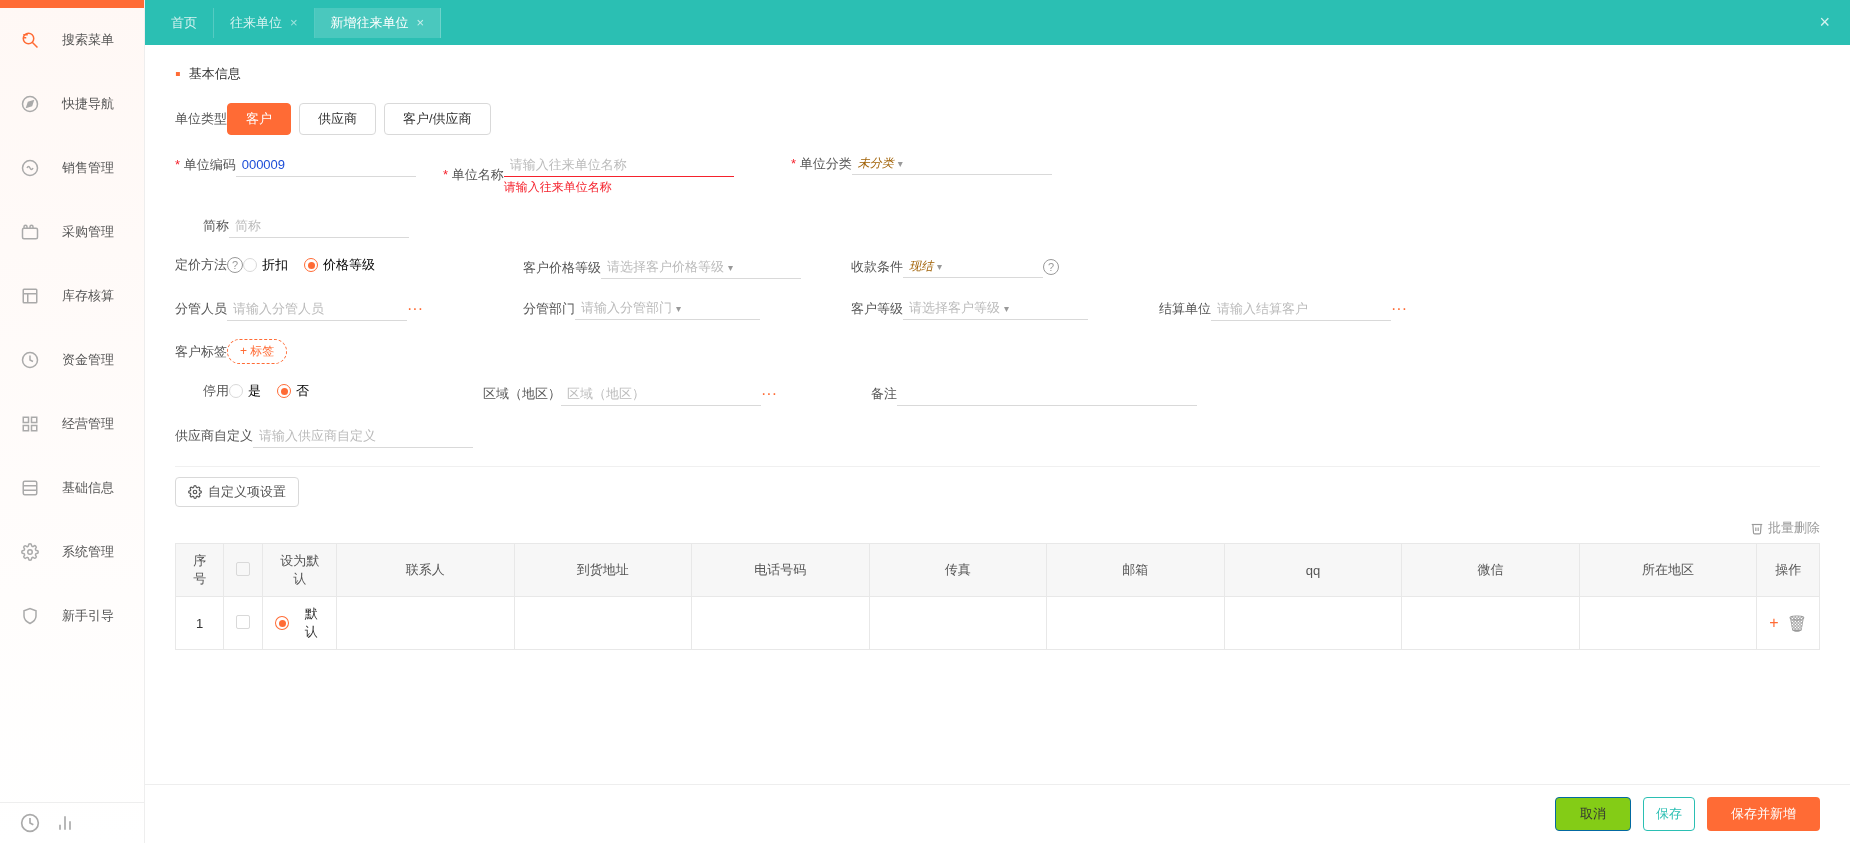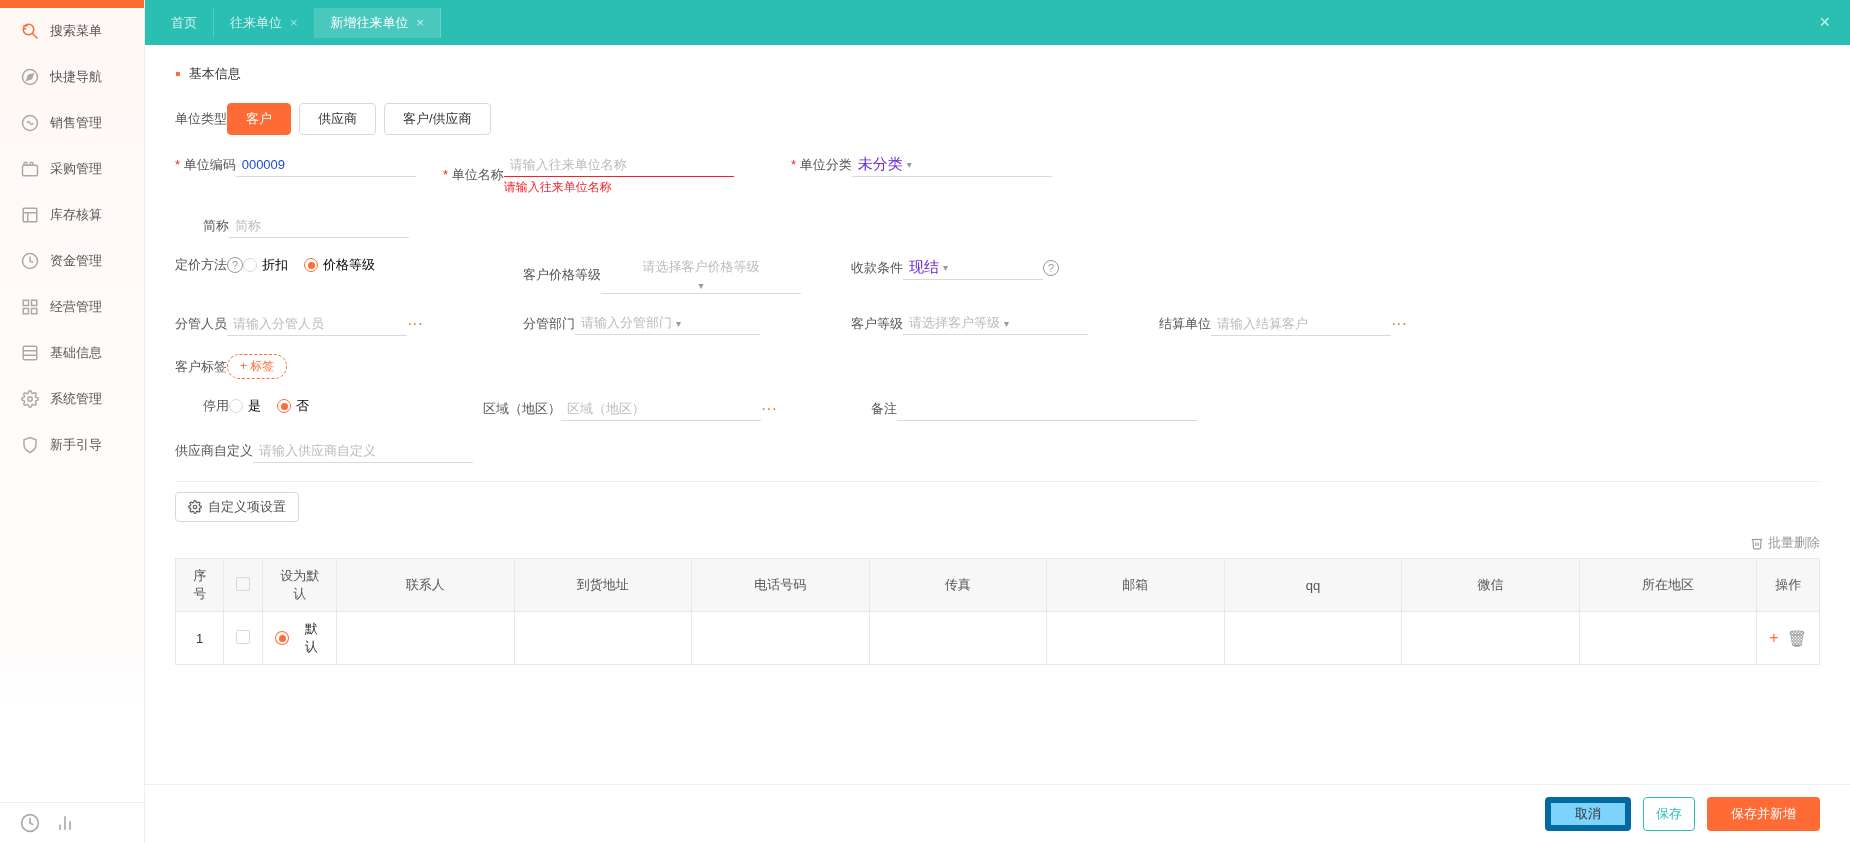--- a/index.html
+++ b/index.html
@@ -14,22 +14,22 @@
       flex-direction: column;
       flex-shrink: 0;
     }
     .sidebar-top {
       background: #ff6b35;
       height: 8px;
     }
     .sidebar-item {
       display: flex;
       align-items: center;
-      gap: 10px;
-      padding: 13px 20px;
+      gap: 22px;
+      padding: 22px 20px;
       cursor: pointer;
       color: #555;
       font-size: 14px;
     }
     .sidebar-item .icon { width: 20px; height: 20px; display: flex; align-items: center; justify-content: center; flex-shrink: 0; }
     .sidebar-bottom { margin-top: auto; padding: 10px 20px; display: flex; gap: 15px; border-top: 1px solid #eee; }
 
     
     .main {
       flex: 1;
@@ -127,21 +127,21 @@
     .btn.active { background: #ff6b35; border-color: #ff6b35; color: #fff; }
     .select-wrapper {
       display: flex;
       align-items: center;
       border-bottom: 1px solid #d9d9d9;
       padding: 2px 6px;
       gap: 4px;
       cursor: pointer;
     }
     .select-wrapper .placeholder { color: #bbb; font-size: 13px; }
-    .select-wrapper .value { color: #6d28d9; font-size: 15px; }
+    .select-wrapper .value { color: #a16207; font-size: 12px; font-style: italic; }
     .chevron { color: #999; font-size: 10px; }
 
     .radio-group { display: flex; align-items: center; gap: 16px; }
     .radio-item { display: flex; align-items: center; gap: 5px; cursor: pointer; }
     .radio-circle {
       width: 14px; height: 14px;
       border-radius: 50%;
       border: 1.5px solid #d9d9d9;
       display: flex; align-items: center; justify-content: center;
     }
@@ -198,21 +198,21 @@
     
     .footer {
       background: #fff;
       border-top: 1px solid #eee;
       padding: 12px 30px;
       display: flex;
       justify-content: flex-end;
       gap: 12px;
       flex-shrink: 0;
     }
-    .btn-cancel { padding: 0 24px; border: 6px solid #0369a1; border-radius: 4px; background: #7dd3fc; color: #333; cursor: pointer; font-size: 13px; }
+    .btn-cancel { padding: 0 24px; border: 1px solid #0369a1; border-radius: 4px; background: #84cc16; color: #333; cursor: pointer; font-size: 13px; }
     .btn-save { padding: 7px 12px; border: 1px solid #2bbfb3; border-radius: 4px; background: #fff; color: #2bbfb3; cursor: pointer; font-size: 13px; }
     .btn-save-new { padding: 7px 24px; border: none; border-radius: 4px; background: #ff6b35; color: #fff; cursor: pointer; font-size: 13px; }
 
     .divider { height: 1px; background: #f0f0f0; margin: 10px 0; }
 
     .custom-settings-btn {
       display: flex; align-items: center; gap: 6px;
       border: 1px solid #d9d9d9; border-radius: 4px;
       padding: 5px 12px; color: #555; cursor: pointer;
       font-size: 13px; background: #fff;
@@ -431,21 +431,21 @@
             <span>折扣</span>
           </div>
           <div class="radio-item">
             <div class="radio-circle checked"></div>
             <span>价格等级</span>
           </div>
         </div>
       </div>
       <div class="form-group" style="min-width:320px;">
         <span class="form-label">客户价格等级</span>
-        <div class="select-wrapper" style="width:200px;flex-direction:column;">
+        <div class="select-wrapper" style="width:200px;">
           <span class="placeholder">请选择客户价格等级</span>
           <span class="chevron">▾</span>
         </div>
       </div>
       <div class="form-group">
         <span class="form-label">收款条件</span>
         <div class="select-wrapper" style="width:140px;">
           <span class="value">现结</span>
           <span class="chevron">▾</span>
         </div>

